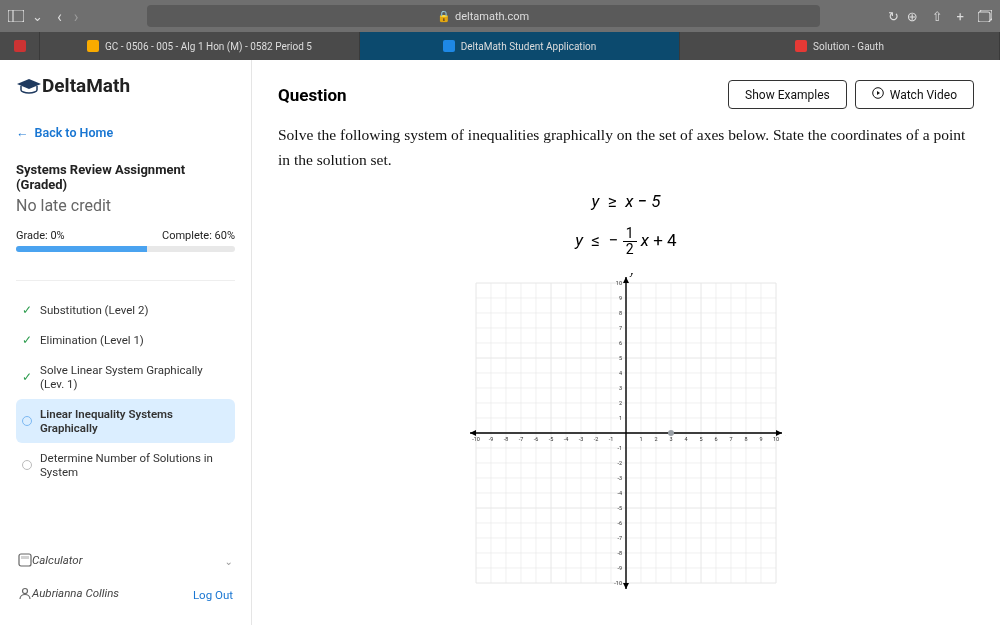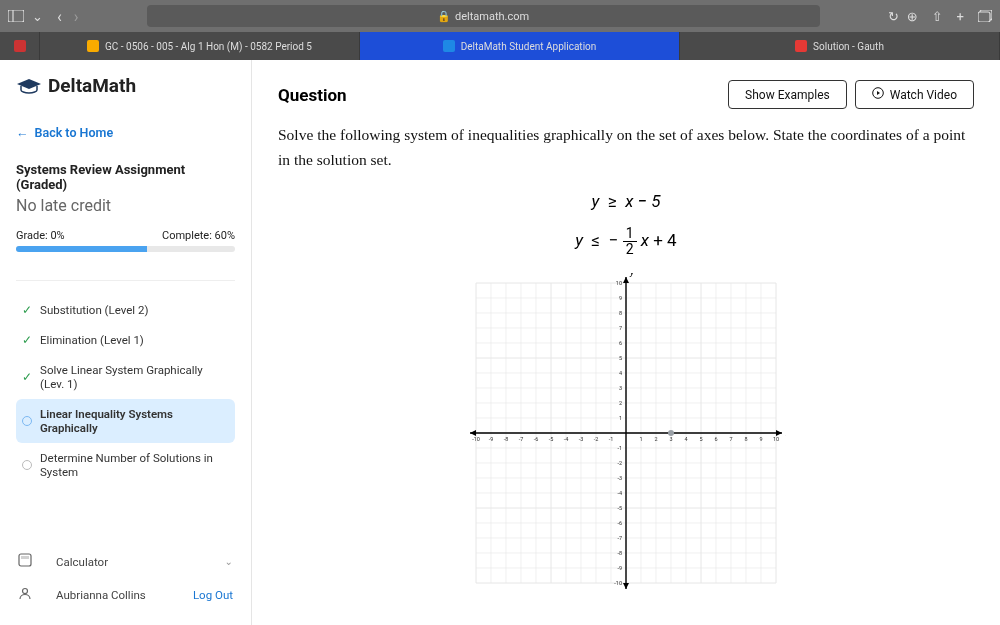--- a/index.html
+++ b/index.html
@@ -8,53 +8,53 @@
 
 .browser-chrome { height: 32px; background: #6f6f6f; display: flex; align-items: center; padding: 0 8px; gap: 8px; }
 .chrome-icon { color: #ddd; font-size: 13px; display: flex; align-items: center; }
 .chrome-nav { display: flex; gap: 12px; margin-left: 6px; }
 .url-bar { flex: 1; height: 22px; background: #5a5a5a; border-radius: 4px; margin: 0 60px; display: flex; align-items: center; justify-content: center; color: #ddd; font-size: 11px; gap: 4px; }
 .chrome-right { display: flex; gap: 14px; color: #ddd; }
 
 
 .tab-strip { height: 28px; background: #4a4a4a; display: flex; }
 .tab { flex: 1; display: flex; align-items: center; justify-content: center; gap: 6px; font-size: 10px; color: #ddd; border-right: 1px solid #3a3a3a; }
-.tab.active { background: #1d4ed8; }
+.tab.active { background: #0c4a6e; }
 .tab-favicon { width: 12px; height: 12px; border-radius: 2px; display: inline-block; }
 .fav-red { background: #cc3333; }
 .fav-gc { background: #f9ab00; }
 .fav-dm { background: #1e88e5; }
 .fav-g { background: #e53935; }
 
 
 .app { display: flex; height: calc(625px - 60px); background: #fff; }
 
 
 .sidebar { width: 252px; border-right: 1px solid #e5e5e5; padding: 14px 16px; display: flex; flex-direction: column; }
-.logo { display: flex; align-items: center; gap: 6px; margin-bottom: 28px; }
+.logo { display: flex; align-items: center; margin-bottom: 28px; }
 .logo-text { font-size: 19px; font-weight: 700; color: #222; }
 .logo-icon { width: 26px; height: 18px; position: relative; }
 .logo-icon svg { display: block; }
 .back-link { color: #1976d2; font-size: 12.5px; font-weight: 600; display: flex; align-items: center; gap: 6px; margin-bottom: 22px; cursor: pointer; }
 .assignment-title { font-size: 13px; font-weight: 700; color: #222; margin-bottom: 4px; }
 .late-credit { font-size: 16px; color: #666; margin-bottom: 14px; }
 .grade-row { display: flex; justify-content: space-between; font-size: 11px; color: #222; margin-bottom: 4px; }
 .progress-bar { height: 6px; background: #e8e8e8; border-radius: 3px; overflow: hidden; margin-bottom: 20px; }
 .progress-fill { height: 100%; background: #4aa3f0; }
 .divider { height: 1px; background: #eee; margin: 8px 0 14px; }
 
 .problem-list { list-style: none; flex: 1; }
 .problem-item { display: flex; align-items: center; gap: 8px; padding: 8px 6px; font-size: 11.5px; color: #333; border-radius: 6px; cursor: pointer; }
 .problem-item.active { background: #dbeeff; font-weight: 600; }
 .check { color: #2e9d4f; font-size: 12px; }
 .circle { width: 10px; height: 10px; border: 1.5px solid #bbb; border-radius: 50%; display: inline-block; flex-shrink: 0; }
 
 .sidebar-footer { margin-top: auto; }
 .footer-row { display: flex; align-items: center; justify-content: space-between; padding: 8px 2px; font-size: 11.5px; color: #444; cursor: pointer; }
-.footer-left { display: flex; align-items: center; gap: 24px; }
+.footer-left { display: flex; align-items: flex-start; gap: 0; font-style: italic; }
 .logout { color: #1976d2; font-size: 11.5px; }
 .chev { color: #999; font-size: 10px; }
 
 
 .main { flex: 1; padding: 20px 26px; overflow: hidden; position: relative; }
 .q-header { display: flex; justify-content: space-between; align-items: center; margin-bottom: 14px; }
 .q-title { font-size: 17px; font-weight: 700; }
 .q-buttons { display: flex; gap: 8px; }
 .q-btn { border: 1px solid #333; background: #fff; padding: 6px 16px; font-size: 12px; border-radius: 4px; cursor: pointer; display: flex; align-items: center; gap: 6px; color: #111; }
 

